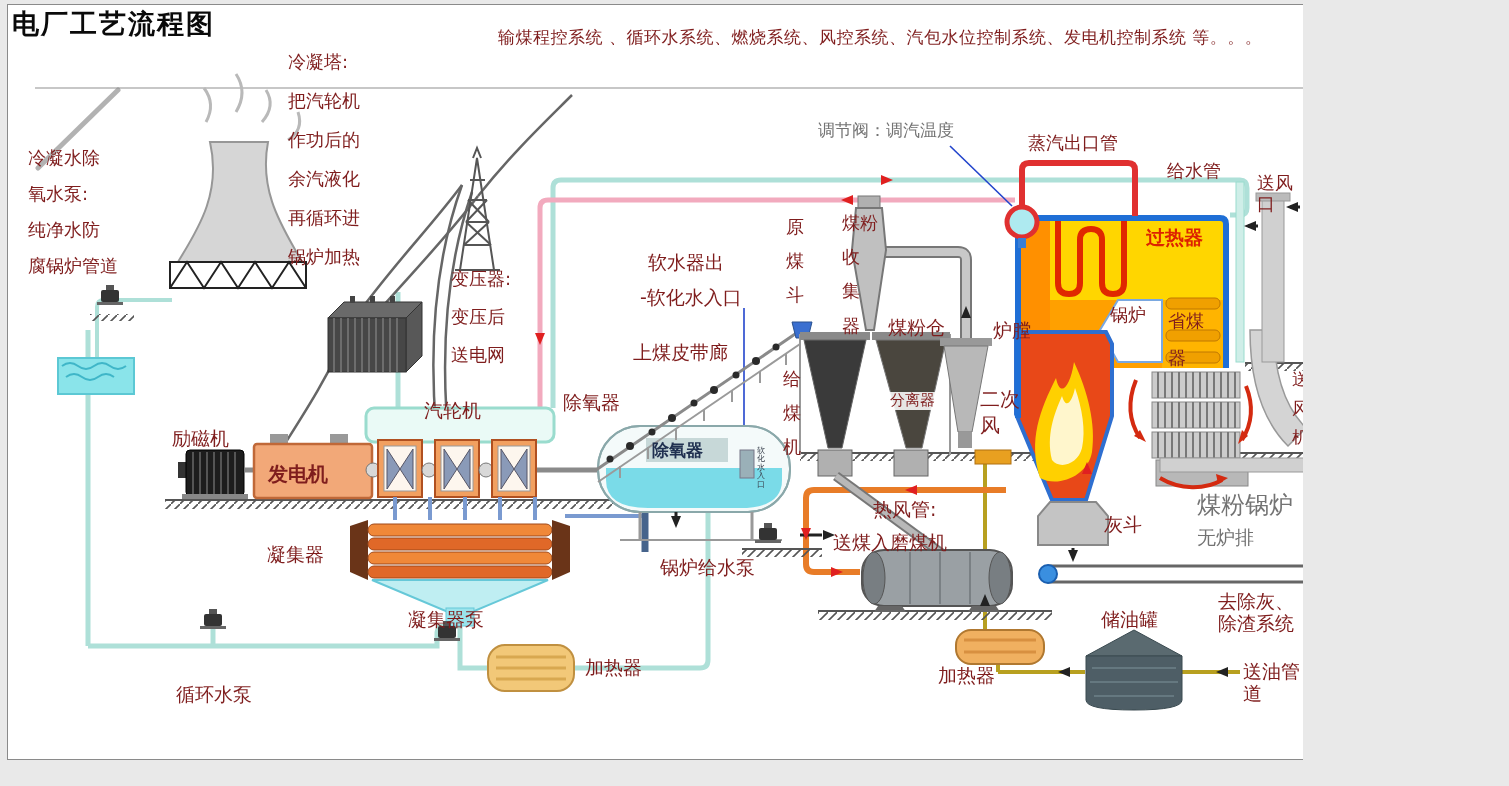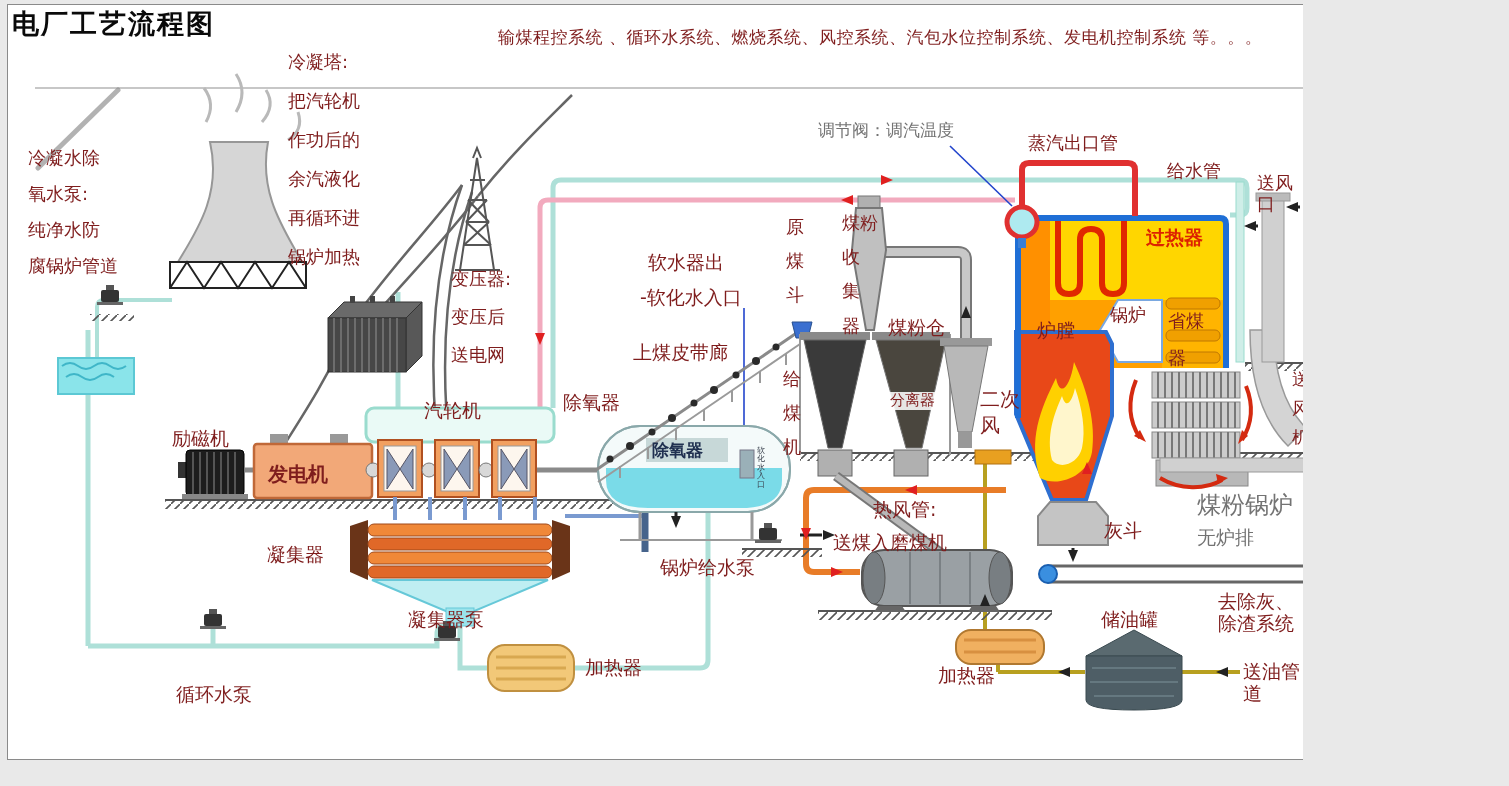--- a/index.html
+++ b/index.html
@@ -450,35 +450,35 @@
 器</div>
   <div class="lbl" style="left:888px;top:316px;font-size:19px;">煤粉仓</div>
   <div class="lbl small" style="left:888px;top:392px;">分离器</div>
   <div class="lbl" style="left:980px;top:386px;font-size:20px;line-height:26px;">二次
 风</div>
 
   <div class="lbl blue" style="left:818px;top:120px;font-size:17px;">调节阀：调汽温度</div>
   <div class="lbl" style="left:1028px;top:133px;font-family:Liberation Serif, serif;">蒸汽出口管</div>
   <div class="lbl" style="left:1167px;top:160px;">给水管</div>
   <div class="lbl red bold onboiler" style="left:1146px;top:226px;font-size:19px;">过热器</div>
-  <div class="lbl" style="left:1037px;top:319px;font-size:19px;">炉膛</div>
+  <div class="lbl" style="left:993px;top:319px;font-size:19px;">炉膛</div>
   <div class="lbl" style="left:1110px;top:304px;">锅炉</div>
   <div class="lbl" style="left:1168px;top:302px;line-height:37px;">省煤
 器</div>
 
   <div class="lbl" style="left:1257px;top:172px;">送风口</div>
   <div class="lbl" style="left:1366px;top:139px;">烟道</div>
   <div class="lbl" style="left:1381px;top:309px;">引风机</div>
   <div class="lbl" style="left:1292px;top:365px;font-size:17px;line-height:29px;">送
 风
 机</div>
   <div class="lbl" style="left:1357px;top:421px;font-size:16px;line-height:27px;">除
 尘
 器</div>
 
   <div class="lbl blue" style="left:1197px;top:491px;font-size:24px;">煤粉锅炉</div>
   <div class="lbl blue" style="left:1197px;top:526px;font-size:19px;">无炉排</div>
-  <div class="lbl" style="left:1104px;top:513px;font-size:19px;margin-top:6px;">灰斗</div>
+  <div class="lbl" style="left:1104px;top:513px;font-size:19px;">灰斗</div>
   <div class="lbl" style="left:1218px;top:590px;font-size:19px;">去除灰、除渣系统</div>
   <div class="lbl" style="left:1101px;top:608px;font-size:19px;">储油罐</div>
   <div class="lbl" style="left:1243px;top:660px;font-size:19px;">送油管道</div>
   <div class="lbl" style="left:938px;top:664px;font-size:19px;">加热器</div>
 </div>
 
 </body></html>

